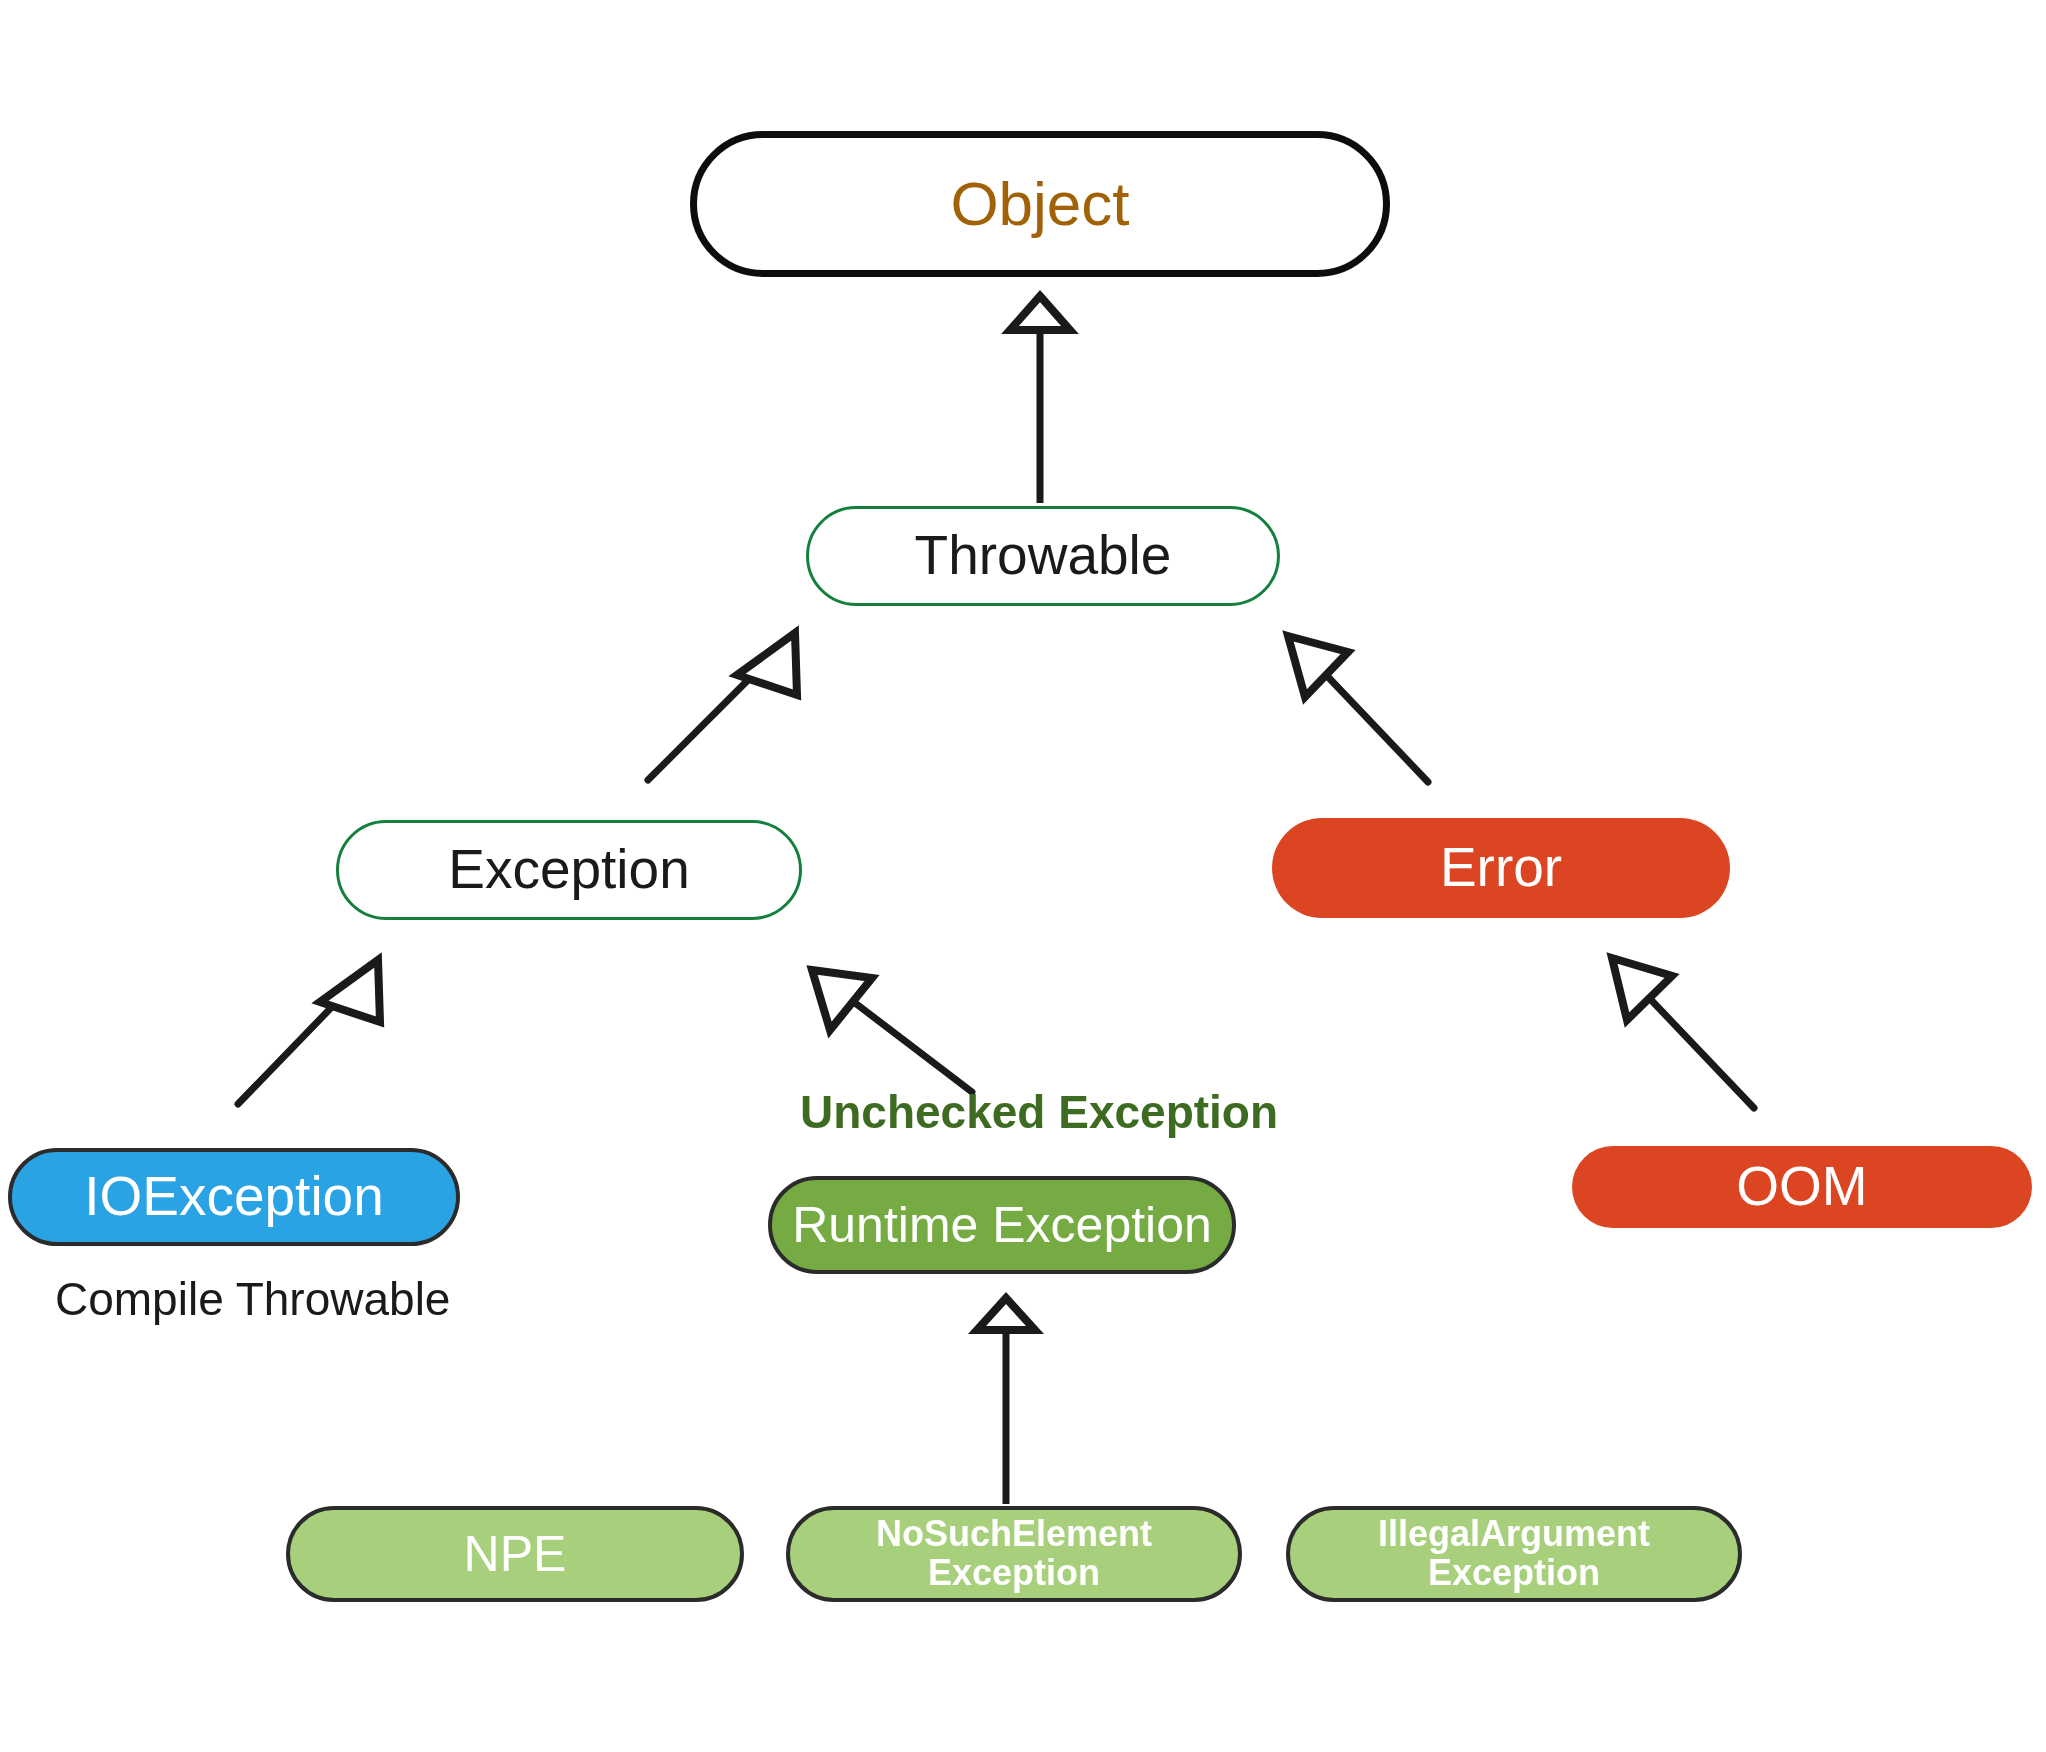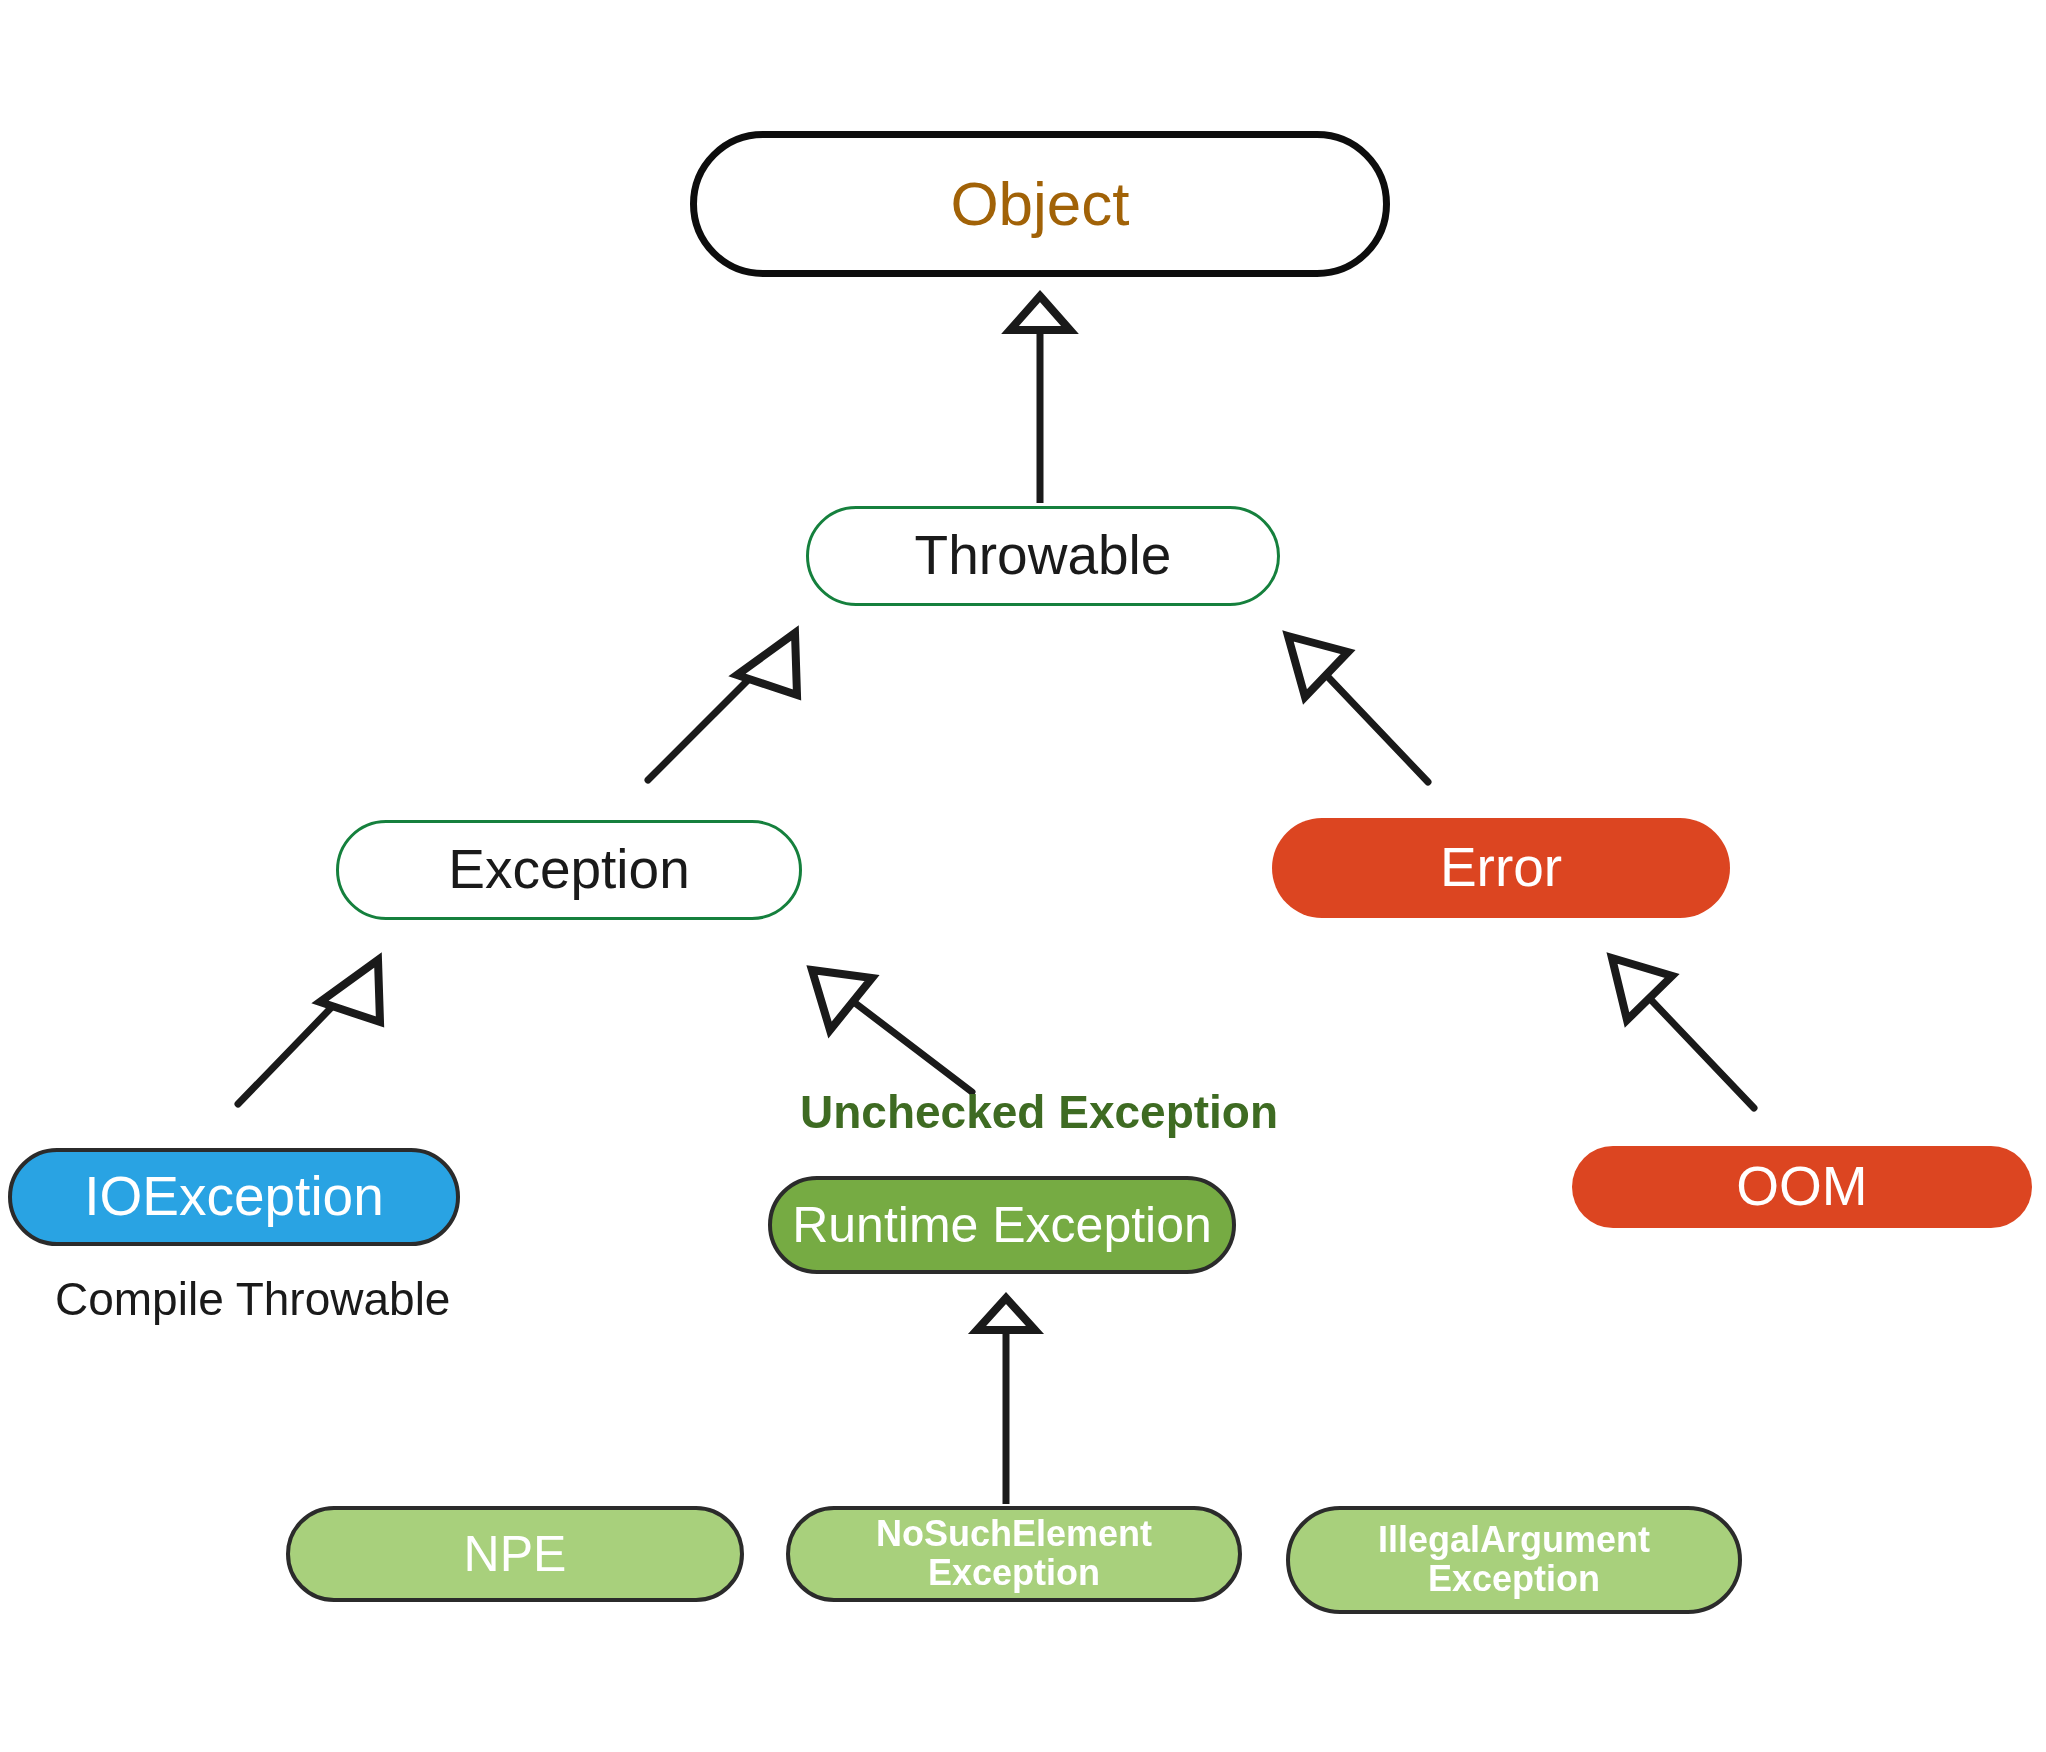--- a/index.html
+++ b/index.html
@@ -62,21 +62,21 @@
   
   #node-object      { left: 690px;  top: 131px;  width: 700px; height: 146px; font-size: 62px; }
   #node-throwable   { left: 806px;  top: 506px;  width: 474px; height: 100px; font-size: 55px; }
   #node-exception   { left: 336px;  top: 820px;  width: 466px; height: 100px; font-size: 55px; }
   #node-error       { left: 1272px; top: 818px;  width: 458px; height: 100px; font-size: 55px; }
   #node-ioexception { left: 8px;    top: 1148px; width: 452px; height: 98px;  font-size: 55px; }
   #node-runtime     { left: 768px;  top: 1148px; width: 468px; height: 98px;  font-size: 50px; margin-top: 28px; }
   #node-oom         { left: 1572px; top: 1146px; width: 460px; height: 82px;  font-size: 55px; }
   #node-npe         { left: 286px;  top: 1506px; width: 458px; height: 96px;  font-size: 50px; }
   #node-nosuch      { left: 786px;  top: 1506px; width: 456px; height: 96px;  font-size: 36px; font-weight: bold; }
-  #node-illegalarg  { left: 1286px; top: 1506px; width: 456px; height: 108px;  font-size: 36px; font-weight: bold; }
+  #node-illegalarg  { left: 1286px; top: 1506px; width: 456px; height: 96px;  font-size: 36px; font-weight: bold; }
 
   
   .annotation {
     position: absolute;
     white-space: nowrap;
     font-size: 46px;
     font-weight: bold;
   }
   #label-checked   { left: 268px; top: 1085px; }
   #label-unchecked { left: 800px; top: 1085px; }

